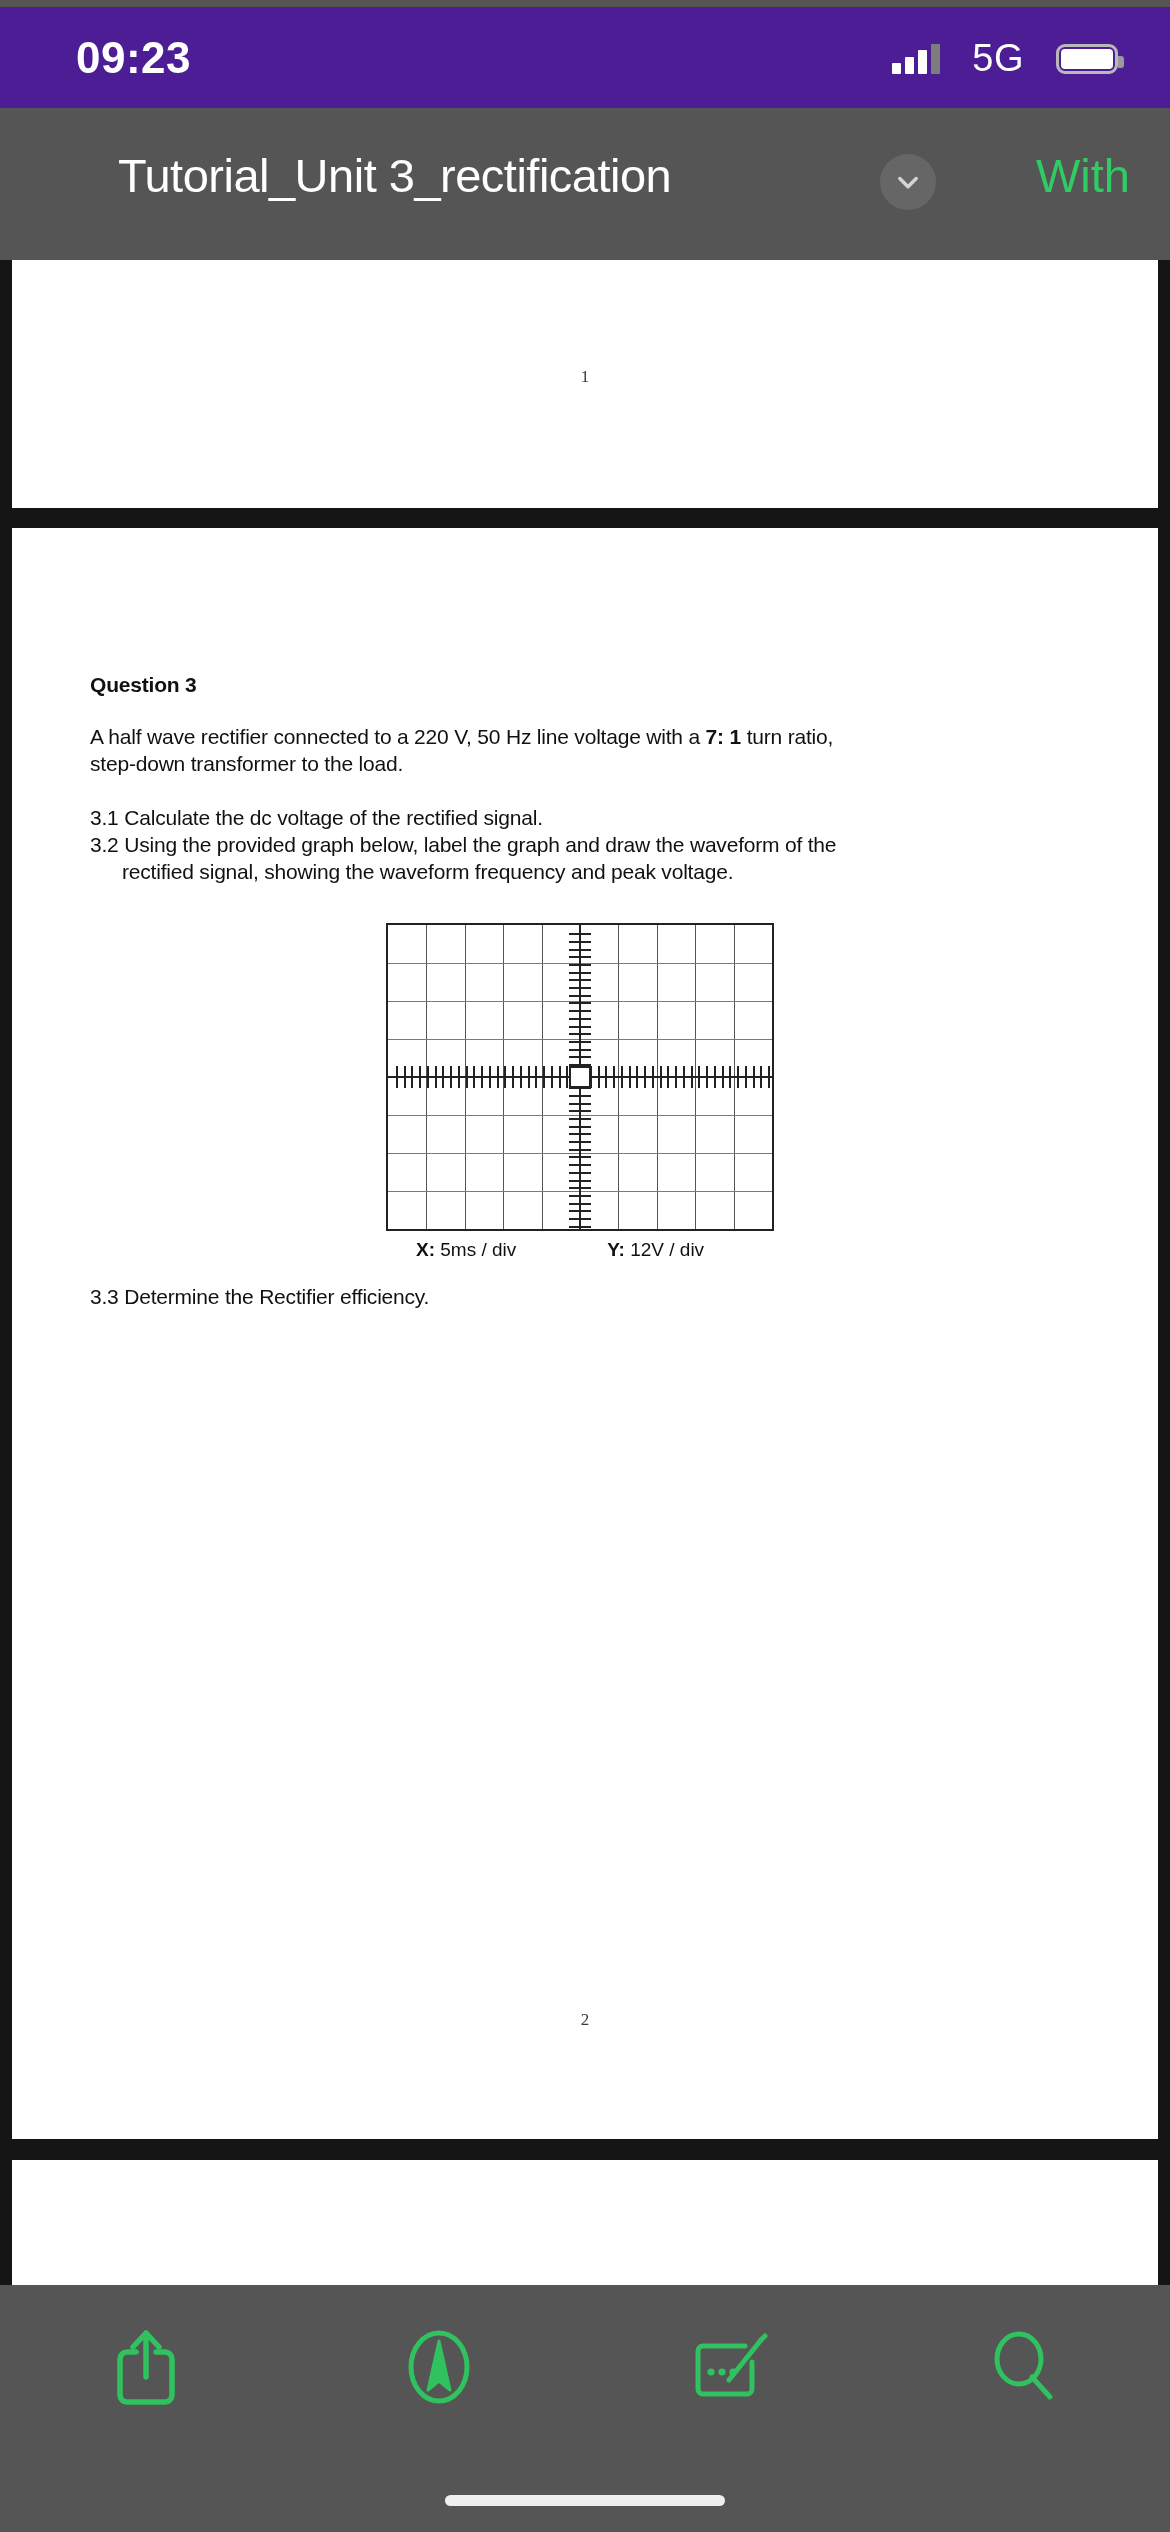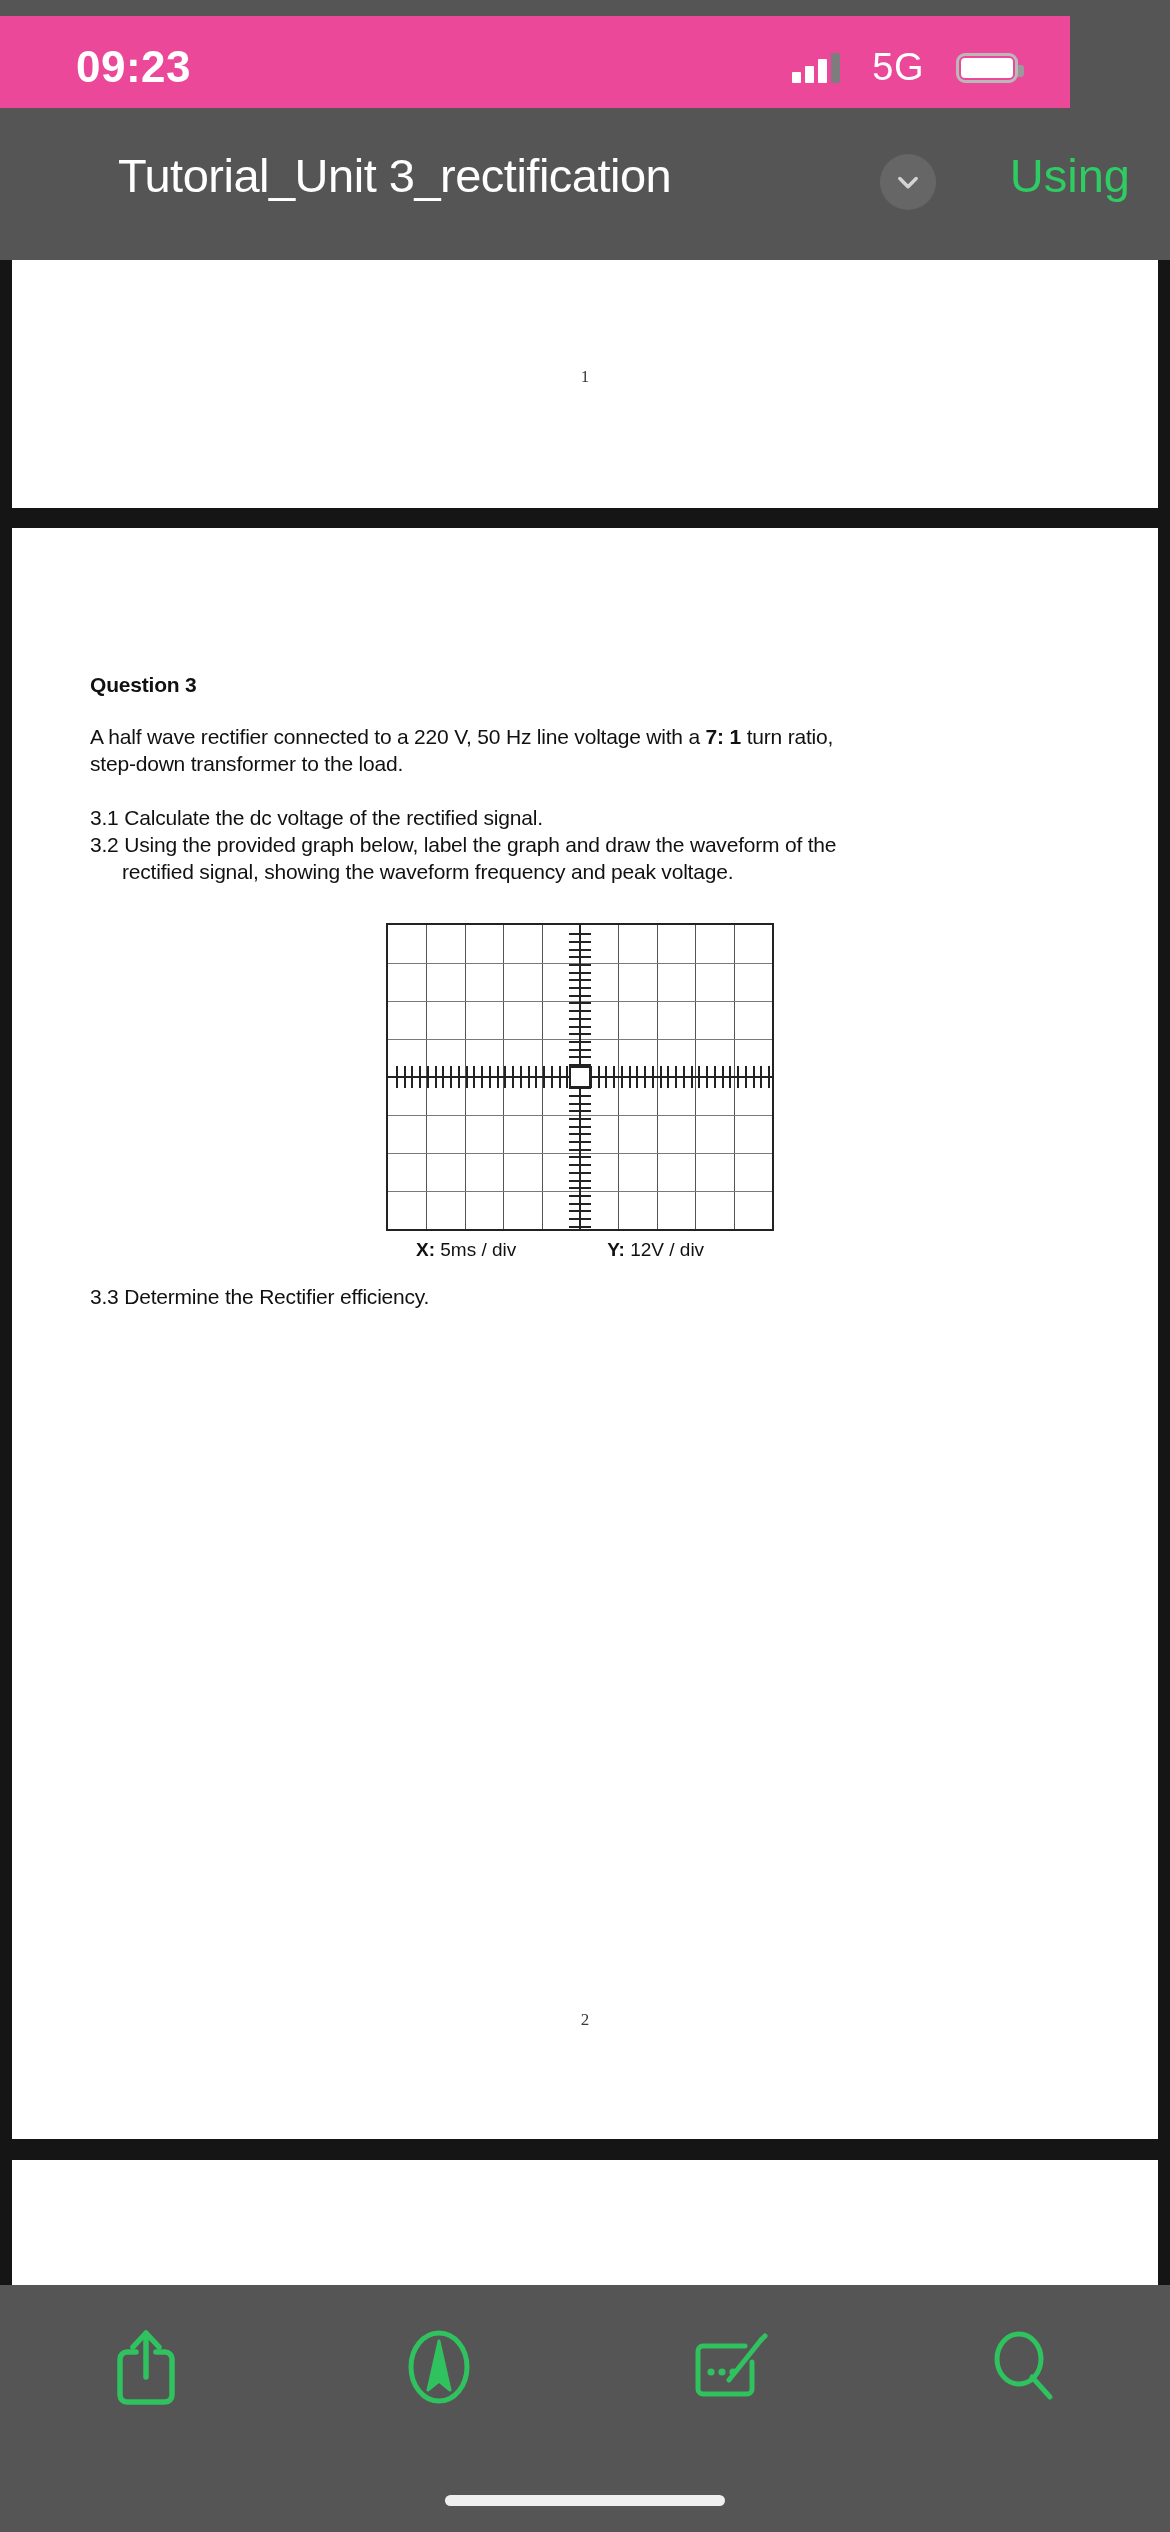--- a/index.html
+++ b/index.html
@@ -7,22 +7,22 @@
   body{
     background:#555555;
     font-family:"Liberation Sans", sans-serif;
     -webkit-font-smoothing:antialiased;
     overflow:hidden;
     position:relative;
   }
 
   
   .statusbar{
-    position:absolute; top:16px; left:0; width:1070px; height:108px;
-    background:#ec4899;
+    position:absolute; top:7px; left:0; width:1170px; height:108px;
+    background:#4c1d95;
   }
   .sb-time{
     position:absolute; left:76px; top:26px;
     color:#ffffff; font-size:44px; font-weight:600; letter-spacing:0.5px;
   }
   .sb-right{
     position:absolute; right:52px; top:30px;
     display:flex; align-items:center; gap:32px;
   }
   .signal{ display:flex; align-items:flex-end; gap:4px; height:30px; }
@@ -194,21 +194,21 @@
   </div>
 </div>
 
 <div class="navbar">
   <div class="nav-title">Tutorial_Unit 3_rectification</div>
   <div class="nav-chevron">
     <svg viewBox="0 0 24 24" fill="none" stroke="#d4d4d4" stroke-width="3" stroke-linecap="round" stroke-linejoin="round">
       <polyline points="5,9 12,16 19,9"></polyline>
     </svg>
   </div>
-  <div class="nav-done">Using</div>
+  <div class="nav-done">With</div>
 </div>
 
 <div class="doc-area">
 
   <div class="page p1">
     <div class="page-num" style="top:107px;">1</div>
   </div>
 
   <div class="page p2">
     <div class="doc-body">

